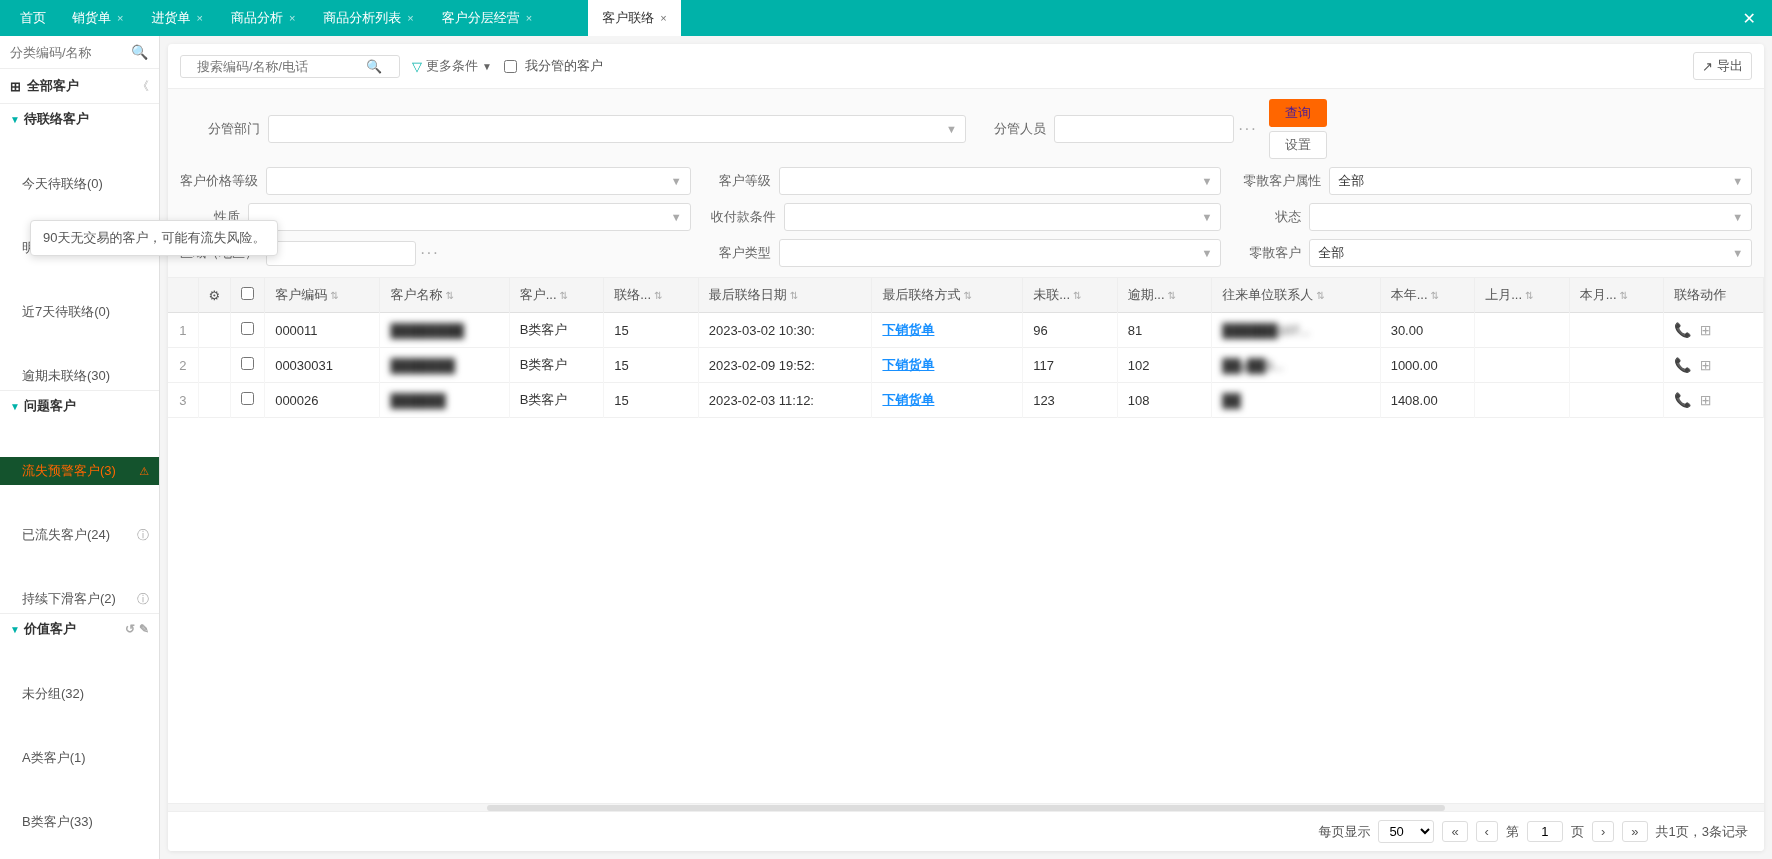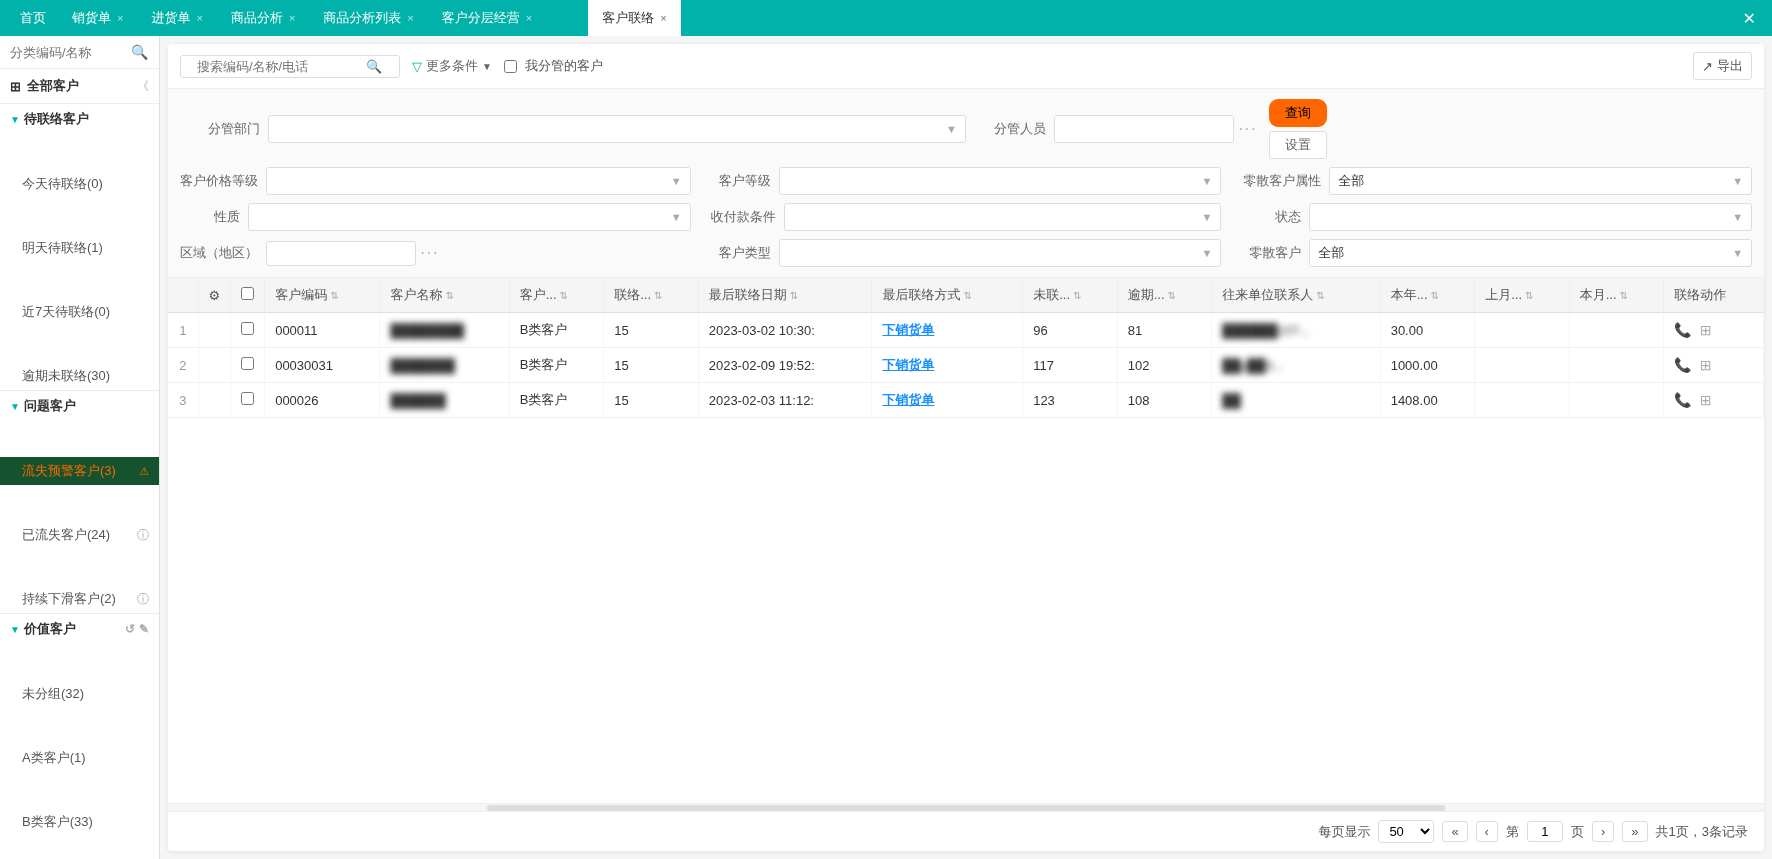--- a/index.html
+++ b/index.html
@@ -266,23 +266,23 @@
       letter-spacing: 1px;
     }
     .filter-actions {
       display: flex;
       flex-direction: column;
       gap: 4px;
       margin-left: 12px;
     }
     .btn-query {
       background: #ff6600;
-      color: #000000;
+      color: #4c1d95;
       border: none;
-      border-radius: 9px;
+      border-radius: 3px;
       padding: 5px 16px;
       cursor: pointer;
       font-size: 13px;
       font-family: Liberation Serif, serif;
     }
     .btn-setting {
       background: white;
       color: #666;
       border: 1px solid #ddd;
       border-radius: 3px;
@@ -466,20 +466,23 @@
     <div class="sidebar-group">
       <div class="sidebar-group-header" style="position:relative;">
         <span class="triangle">▼</span>
         <span>问题客户</span>
       </div>
       <div class="sidebar-group-item active">
         <span class="item-label">流失预警客户(3)</span>
         <span style="color:#ff6600; font-size:11px;">⚠</span>
       </div>
 
+      <div class="tooltip-popup">
+        <span>90天无交易的客户，可能有流失风险。</span>
+      </div>
       <div class="sidebar-group-item">
         <span class="item-label">已流失客户(24)</span>
         <span style="color:#aaa;font-size:12px;">ⓘ</span>
       </div>
       <div class="sidebar-group-item">
         <span class="item-label">持续下滑客户(2)</span>
         <span style="color:#aaa;font-size:12px;">ⓘ</span>
       </div>
     </div>
 

